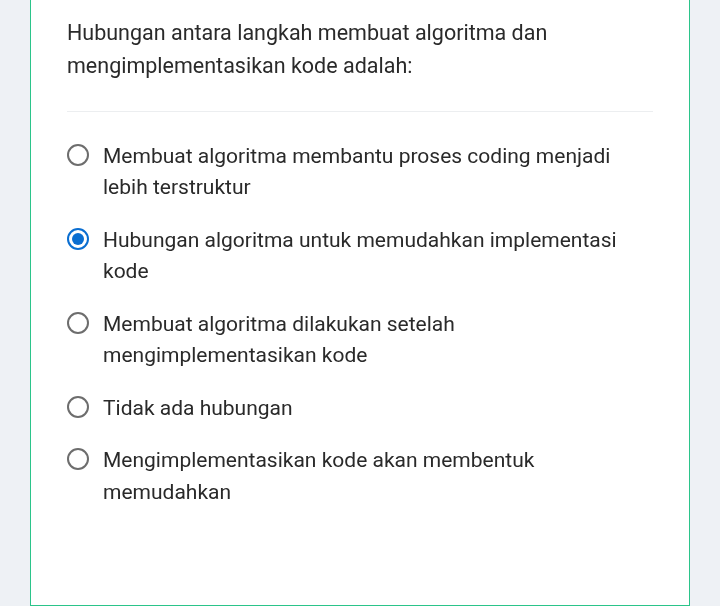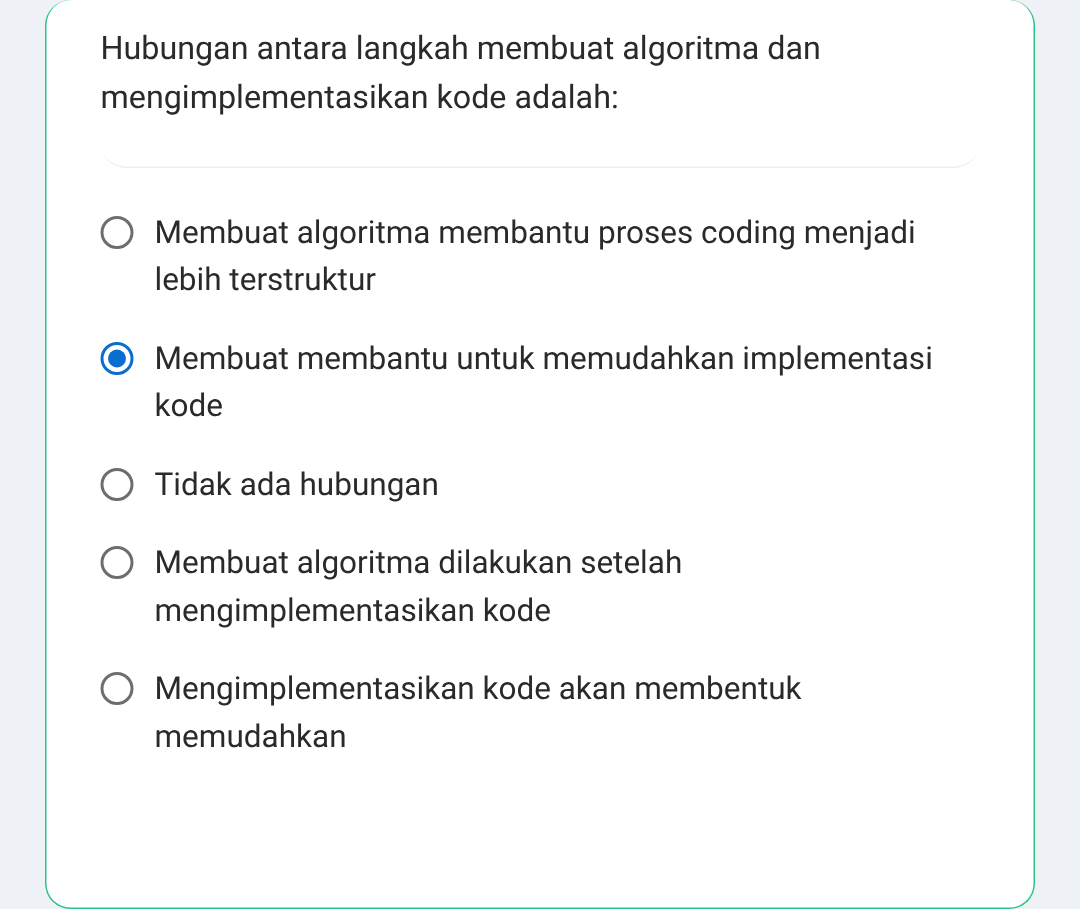--- a/index.html
+++ b/index.html
@@ -1,15 +1,15 @@
 <!DOCTYPE html>
 <html><head>
   <meta charset="utf-8">
   <style>
-    * { box-sizing: border-box; margin: 0; padding: 0; border-radius: 17px; }
+    * { box-sizing: border-box; margin: 0; padding: 0; }
     body {
       background: #eef1f5;
       font-family: -apple-system, BlinkMacSystemFont, "Segoe UI", Roboto, "Helvetica Neue", Arial, sans-serif;
       width: 720px;
       height: 606px;
       padding: 0 30px;
     }
     .card {
       background: #fff;
       border: 1px solid #2bc48a;
@@ -74,31 +74,31 @@
   <div class="question">Hubungan antara langkah membuat algoritma dan mengimplementasikan kode adalah:</div>
   <div class="options">
 
     <div class="option">
       <span class="radio"></span>
       <span class="option-label">Membuat algoritma membantu proses coding menjadi lebih terstruktur</span>
     </div>
 
     <div class="option selected">
       <span class="radio"></span>
-      <span class="option-label">Membuat membantu untuk memudahkan implementasi kode</span>
+      <span class="option-label">Hubungan algoritma untuk memudahkan implementasi kode</span>
+    </div>
+
+    <div class="option">
+      <span class="radio"></span>
+      <span class="option-label">Membuat algoritma dilakukan setelah mengimplementasikan kode</span>
     </div>
 
     <div class="option">
       <span class="radio"></span>
       <span class="option-label">Tidak ada hubungan</span>
-    </div>
-
-    <div class="option">
-      <span class="radio"></span>
-      <span class="option-label">Membuat algoritma dilakukan setelah mengimplementasikan kode</span>
     </div>
 
     <div class="option">
       <span class="radio"></span>
       <span class="option-label">Mengimplementasikan kode akan membentuk memudahkan</span>
     </div>
 
   </div>
 </div>
 

